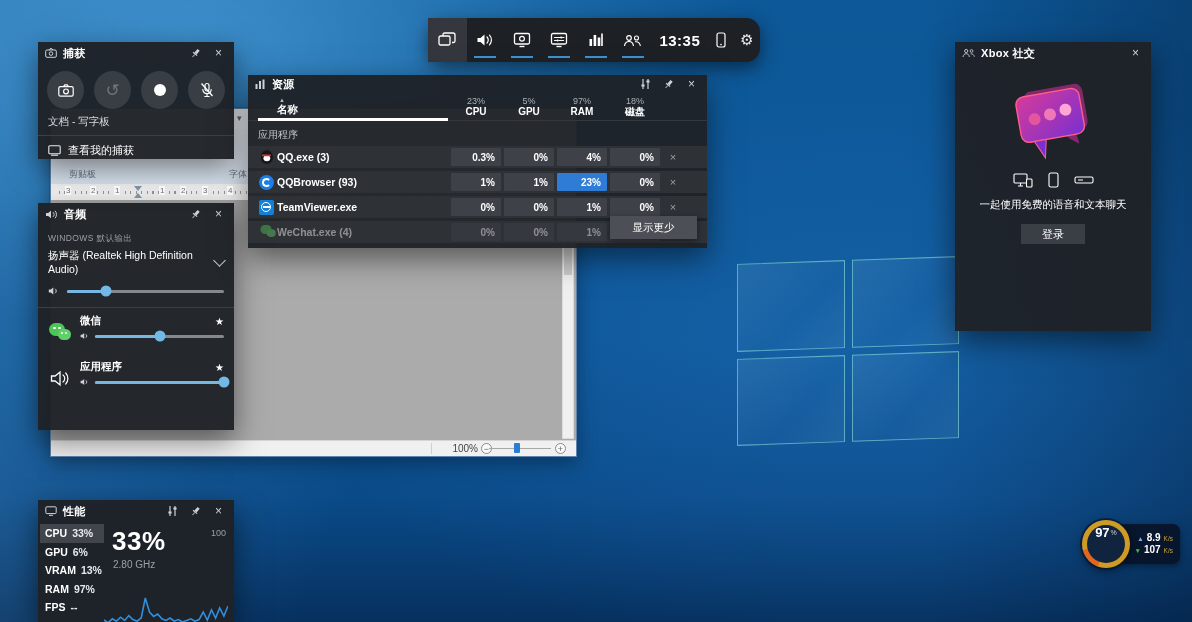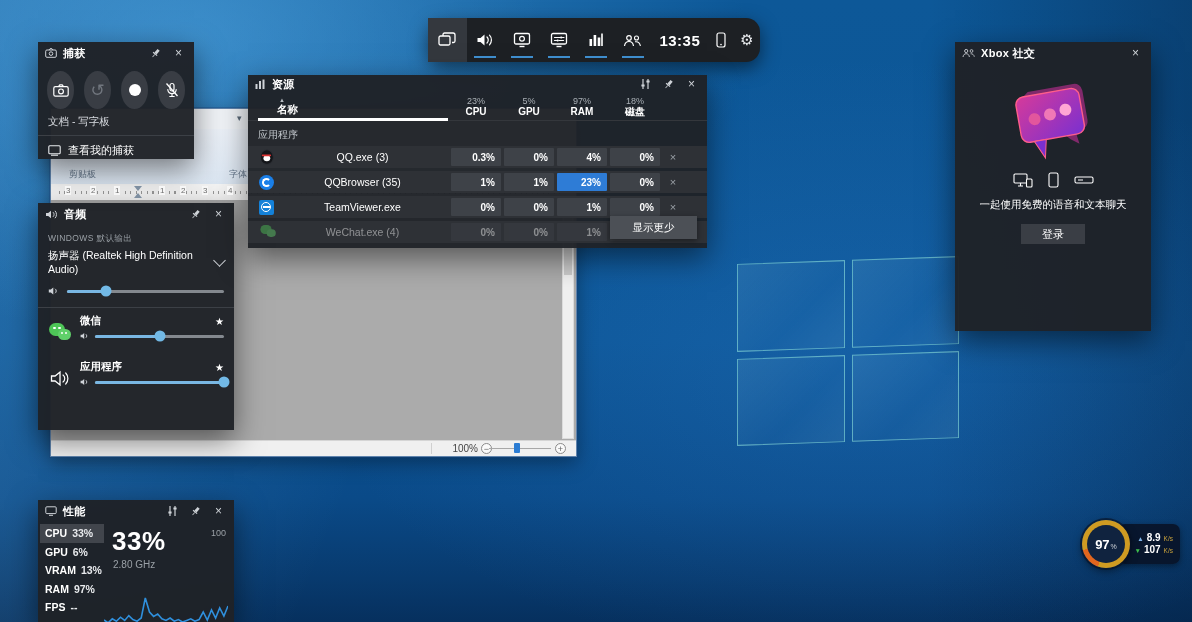--- a/index.html
+++ b/index.html
@@ -59,21 +59,21 @@
   
   .gbar{position:absolute;left:428px;top:18px;width:332px;height:44px;background:#1d2024;
     display:flex;align-items:stretch;border-radius:14px;box-shadow:0 6px 18px rgba(0,0,0,.5);}
   .gbar .menu-tile{width:42px;background:#34383e;display:flex;align-items:center;justify-content:center;}
   .gbar .slot{width:40px;position:relative;display:flex;align-items:center;justify-content:center;}
   .gbar .slot .ul{position:absolute;bottom:4px;left:50%;transform:translateX(-50%);width:22px;height:2px;background:#3f8fd0;}
   .gbar .time{display:flex;align-items:center;font-size:15px;font-weight:bold;padding:0 8px;letter-spacing:.5px;}
   .gbar .mini{width:28px;display:flex;align-items:center;justify-content:center;}
   .gear-glyph{font-size:15px;color:#e8eaed;}
   
-  #capture{left:38px;top:42px;width:156px;height:117px;}
+  #capture{left:38px;top:42px;width:196px;height:117px;}
   .cap-btns{display:flex;gap:10px;padding:7px 9px 6px;}
   .cbtn{width:38px;height:38px;border-radius:50%;background:#393d44;display:flex;align-items:center;justify-content:center;}
   .cbtn.disabled{color:#71767e;}
   .rec-dot{width:12px;height:12px;border-radius:50%;background:#fff;}
   .cap-src{padding:0 10px;color:#d8dbe0;font-size:10.5px;}
   .cap-div{border-top:1px solid #3c4046;margin-top:6px;}
   .cap-gallery{display:flex;align-items:center;gap:7px;padding:4px 10px;height:20px;}
   
   #audio{left:38px;top:203px;width:196px;height:227px;overflow:hidden;}
   .atabs{display:flex;padding:0 6px;height:24px;}
@@ -109,21 +109,21 @@
   .rhead{height:28px;position:relative;border-bottom:1px solid #34373c;}
   .rname-h{display:flex;flex-direction:column;justify-content:center;line-height:1.1;}
   .sort{font-size:6px;color:#b7bcc2;margin-left:2px;}
   .rname-h .nm{font-size:10.5px;font-weight:bold;}
   .rcol-h{text-align:center;line-height:1.15;}
   .rcol-h .pct{font-size:9px;color:#aab0b6;}
   .rcol-h .lbl{font-size:10px;font-weight:bold;}
   .rhead .wline{position:absolute;left:10px;bottom:-1px;width:190px;height:3px;background:#fff;}
   .rsection{padding:7px 10px 4px;color:#c3c8cd;font-size:10px;}
   .rrow{height:22px;background:#2e3136;margin:0 0 3px;}
-  .rrow .nm{font-size:10.5px;font-weight:normal;white-space:nowrap;overflow:hidden;text-align:center;}
+  .rrow .nm{font-size:10.5px;font-weight:bold;white-space:nowrap;overflow:hidden;}
   .vcell{height:18px;background:#3e4248;border-radius:1px;display:flex;align-items:center;justify-content:flex-end;
     padding-right:6px;box-sizing:border-box;font-size:10px;font-weight:bold;}
   .vcell.hl{background:#2e7cd6;}
   .rx{color:#9aa0a6;font-size:11px;text-align:center;}
   .rrow.dim .nm,.rrow.dim .vcell,.rrow.dim .rx,.rrow.dim .ricon{opacity:.45;}
   .ricon{width:16px;height:16px;display:flex;align-items:center;justify-content:center;}
   .qqb-badge{width:15px;height:15px;border-radius:50%;background:#1a7fe8;position:relative;overflow:hidden;}
   .qqb-badge::after{content:"";position:absolute;left:3px;top:3px;width:9px;height:9px;border-radius:50%;
     border:2.2px solid #fff;border-right-color:transparent;box-sizing:border-box;}
   .tv-badge{width:15px;height:15px;border-radius:2px;background:#1481d8;position:relative;}
@@ -158,21 +158,21 @@
   .net-arrow{font-size:6.5px;}
   .net-arrow.up{color:#7fb3e8;}
   .net-arrow.down{color:#3fc24d;}
   .net-num{font-size:10px;font-weight:bold;color:#fff;}
   .net-unit{font-size:6.5px;color:#c9a13b;}
   .gauge{position:absolute;left:1082px;top:520px;width:48px;height:48px;border-radius:50%;z-index:9;
     background:conic-gradient(from 200deg,#e2661e 0 55deg,#cf9b22 55deg 360deg);
     box-shadow:0 0 0 2px rgba(8,18,38,.65),0 3px 8px rgba(0,0,0,.5);
     display:flex;align-items:center;justify-content:center;}
   .gauge-inner{width:38px;height:38px;border-radius:50%;background:#10233f;
-    display:flex;align-items:center;justify-content:center;gap:1px;}
+    display:flex;align-items:flex-start;justify-content:center;gap:1px;}
   .gauge-val{font-size:13px;font-weight:bold;color:#fff;}
   .gauge-unit{font-size:7px;color:#cfd3d8;margin-top:4px;}
 </style>
 </head>
 <body>
 
 <div class="desktop">
   <div class="beam"></div>
   <div class="winlogo">
     <div class="pane"></div>
@@ -532,21 +532,21 @@
     <span class="vcell">0.3%</span>
     <span class="vcell">0%</span>
     <span class="vcell">4%</span>
     <span class="vcell">0%</span>
     <span class="rx">×</span>
   </div>
   <div class="rgrid rrow">
     <span class="ricon">
         <div class="qqb-badge"></div>
       </span>
-    <span class="nm">QQBrowser (35)</span>
+    <span class="nm">QQBrowser (93)</span>
     <span class="vcell">1%</span>
     <span class="vcell">1%</span>
     <span class="vcell hl">23%</span>
     <span class="vcell">0%</span>
     <span class="rx">×</span>
   </div>
   <div class="rgrid rrow">
     <span class="ricon">
         <div class="tv-badge"></div>
       </span>

